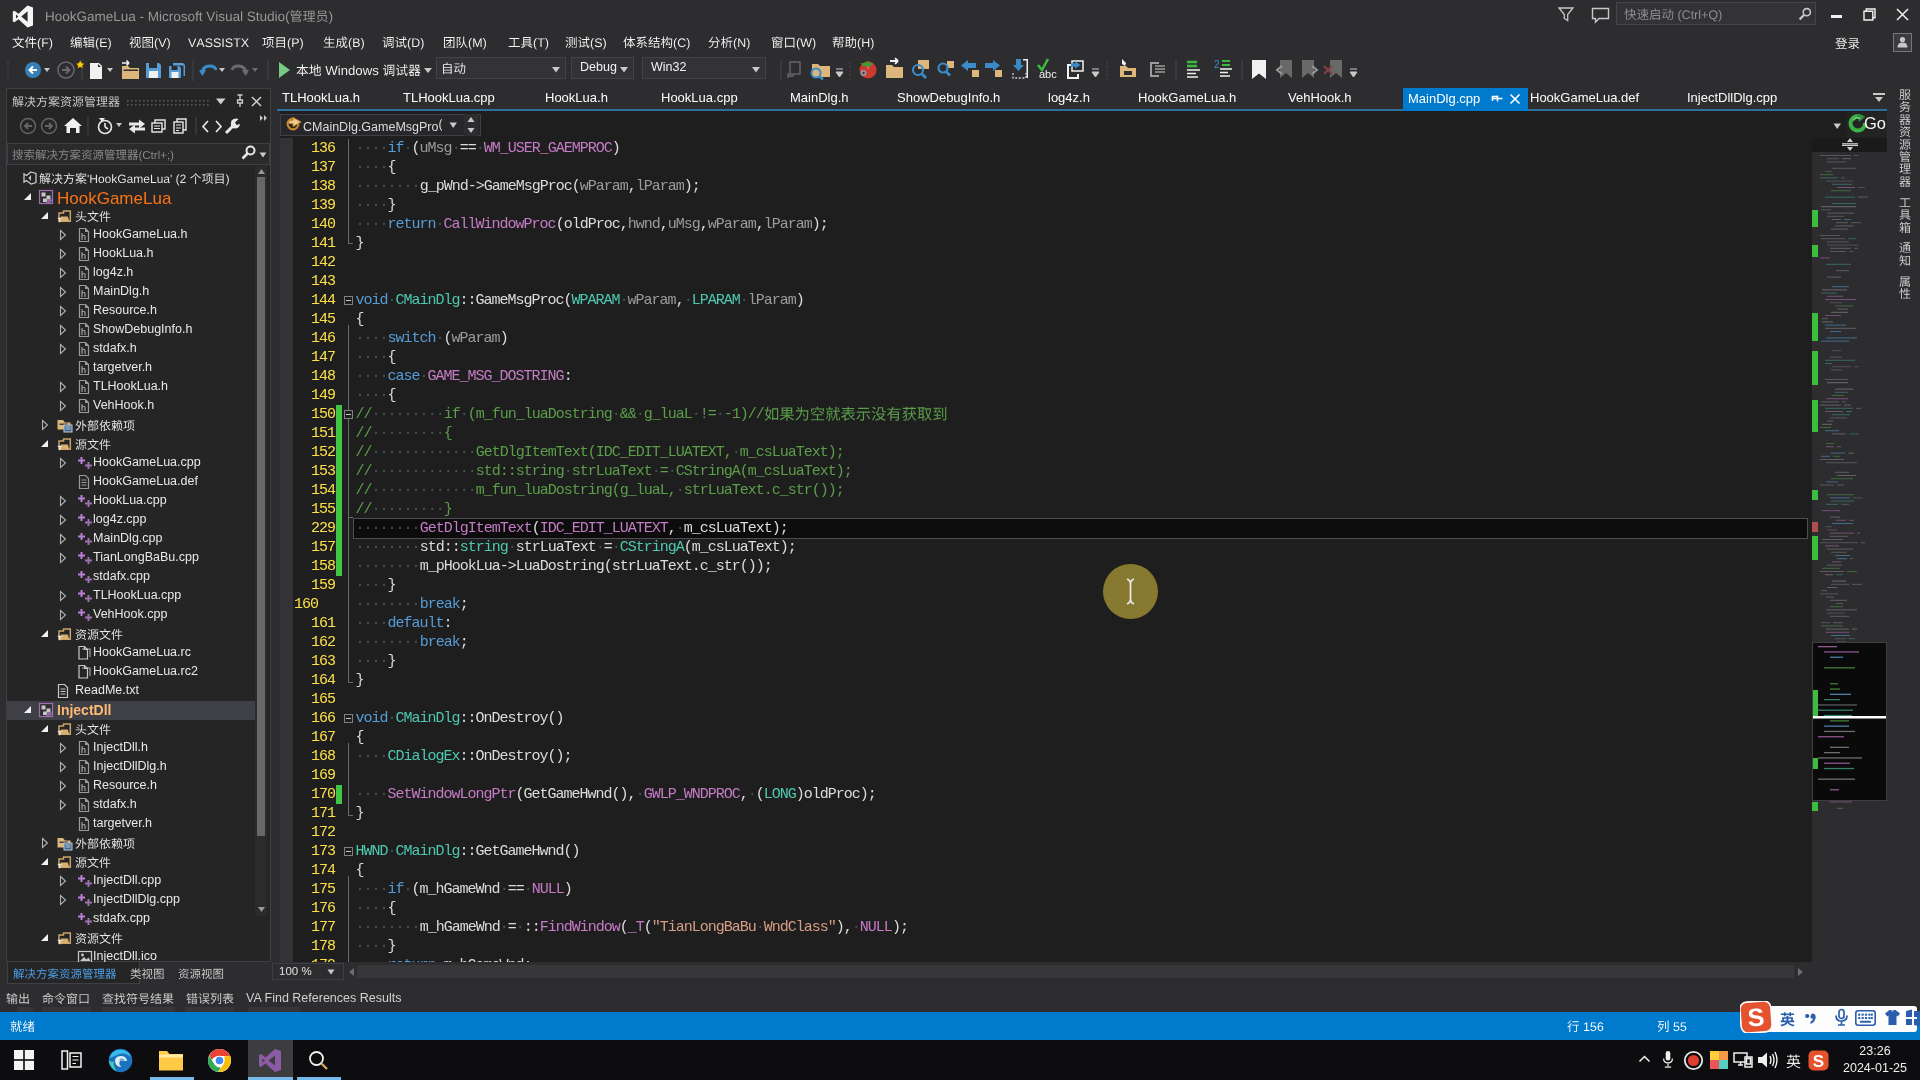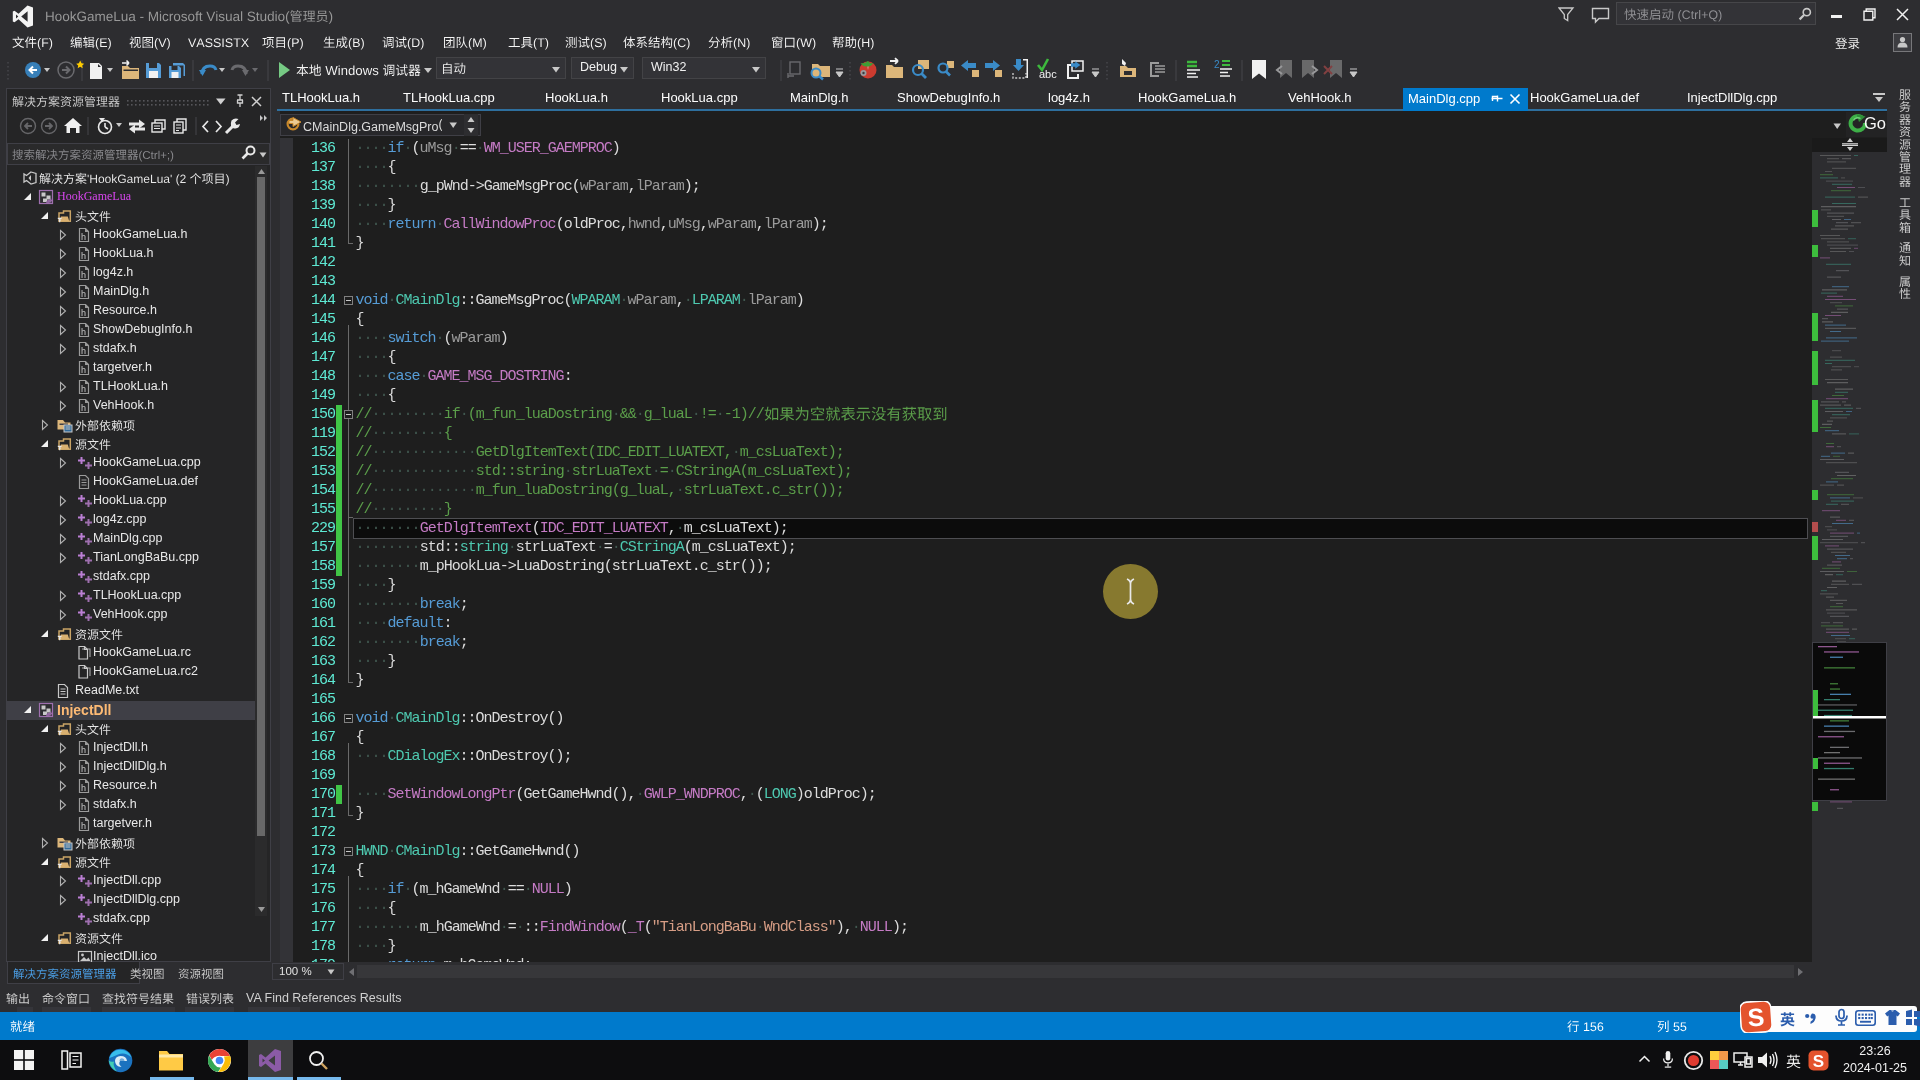--- a/index.html
+++ b/index.html
@@ -2,21 +2,21 @@
 <html><head><meta charset="utf-8"><title>HookGameLua - Microsoft Visual Studio</title>
 <style>
 *{margin:0;padding:0;box-sizing:border-box}
 html,body{width:1920px;height:1080px;overflow:hidden;background:#2d2d30;font-family:"Liberation Sans",sans-serif;}
 #root{position:relative;width:1804px;height:1080px}
 .abs{position:absolute}
 .code,.ln{font-family:"Liberation Mono",monospace;font-size:15px;letter-spacing:-1px;line-height:19px;white-space:pre}
 .codeline{position:absolute;height:19px}
 .k{color:#569cd6}.t{color:#4ec9b0}.m{color:#c57bc5}.c{color:#5b9e4a}.s{color:#d69d85}
 .n{color:#dcdcdc}.p{color:#9b9b9b}.w{color:#40584f}
-.ln{color:#5eead4;position:absolute;width:24px;text-align:left}
+.ln{color:#fde047;position:absolute;width:24px;text-align:left}
 .ui{font-size:12px;color:#f1f1f1}
 .tab{position:absolute;top:0;height:24px;line-height:24px;color:#fdfdfd;font-size:13px}
 </style></head>
 <body>
 <svg width="0" height="0" style="position:absolute">
     <defs>
       <path id="g0" d="M547 0V-319H175V0H82V-688H175V-397H547V-688H641V0Z"></path>
       <path id="g1" d="M514 -265Q514 -126 453 -58Q392 10 276 10Q160 10 101 -61Q42 -131 42 -265Q42 -538 279 -538Q400 -538 457 -471Q514 -405 514 -265ZM422 -265Q422 -374 389 -424Q357 -473 280 -473Q203 -473 169 -423Q134 -372 134 -265Q134 -160 168 -108Q202 -55 275 -55Q354 -55 388 -106Q422 -157 422 -265Z"></path>
       <path id="g2" d="M398 0 220 -241 155 -188V0H67V-725H155V-272L387 -528H490L276 -301L501 0Z"></path>
       <path id="g3" d="M50 -347Q50 -515 140 -606Q230 -698 393 -698Q507 -698 578 -660Q649 -621 688 -536L599 -510Q570 -568 518 -595Q467 -622 390 -622Q271 -622 208 -550Q145 -478 145 -347Q145 -217 212 -141Q279 -66 397 -66Q464 -66 523 -86Q581 -107 617 -142V-266H412V-344H703V-107Q648 -51 569 -21Q490 10 397 10Q289 10 211 -33Q133 -76 92 -157Q50 -238 50 -347Z"></path>
@@ -593,39 +593,39 @@
     <div class="ln" style="left:311px;top:328.5px">146</div>
     <div class="codeline code" style="left:355.5px;top:328.5px"><span class="w">·</span><span class="w">·</span><span class="w">·</span><span class="w">·</span><span class="k">switch</span><span class="w">·</span><span class="n">(</span><span class="p">wParam</span><span class="n">)</span></div>
     <div class="ln" style="left:311px;top:347.5px">147</div>
     <div class="codeline code" style="left:355.5px;top:347.5px"><span class="w">·</span><span class="w">·</span><span class="w">·</span><span class="w">·</span><span class="n">{</span></div>
     <div class="ln" style="left:311px;top:366.5px">148</div>
     <div class="codeline code" style="left:355.5px;top:366.5px"><span class="w">·</span><span class="w">·</span><span class="w">·</span><span class="w">·</span><span class="k">case</span><span class="w">·</span><span class="m">GAME_MSG_DOSTRING</span><span class="n">:</span></div>
     <div class="ln" style="left:311px;top:385.5px">149</div>
     <div class="codeline code" style="left:355.5px;top:385.5px"><span class="w">·</span><span class="w">·</span><span class="w">·</span><span class="w">·</span><span class="n">{</span></div>
     <div class="ln" style="left:311px;top:404.5px">150</div>
     <div class="codeline code" style="left:355.5px;top:404.5px"><span class="c">//</span><span class="w">·</span><span class="w">·</span><span class="w">·</span><span class="w">·</span><span class="w">·</span><span class="w">·</span><span class="w">·</span><span class="w">·</span><span class="w">·</span><span class="c">if</span><span class="w">·</span><span class="c">(m_fun_luaDostring</span><span class="w">·</span><span class="c">&amp;&amp;</span><span class="w">·</span><span class="c">g_luaL</span><span class="w">·</span><span class="c">!=</span><span class="w">·</span><span class="c">-1)//</span></div>
-    <div class="ln" style="left:311px;top:423.5px">119</div>
+    <div class="ln" style="left:311px;top:423.5px">151</div>
     <div class="codeline code" style="left:355.5px;top:423.5px"><span class="c">//</span><span class="w">·</span><span class="w">·</span><span class="w">·</span><span class="w">·</span><span class="w">·</span><span class="w">·</span><span class="w">·</span><span class="w">·</span><span class="w">·</span><span class="c">{</span></div>
     <div class="ln" style="left:311px;top:442.5px">152</div>
     <div class="codeline code" style="left:355.5px;top:442.5px"><span class="c">//</span><span class="w">·</span><span class="w">·</span><span class="w">·</span><span class="w">·</span><span class="w">·</span><span class="w">·</span><span class="w">·</span><span class="w">·</span><span class="w">·</span><span class="w">·</span><span class="w">·</span><span class="w">·</span><span class="w">·</span><span class="c">GetDlgItemText(IDC_EDIT_LUATEXT,</span><span class="w">·</span><span class="c">m_csLuaText);</span></div>
     <div class="ln" style="left:311px;top:461.5px">153</div>
     <div class="codeline code" style="left:355.5px;top:461.5px"><span class="c">//</span><span class="w">·</span><span class="w">·</span><span class="w">·</span><span class="w">·</span><span class="w">·</span><span class="w">·</span><span class="w">·</span><span class="w">·</span><span class="w">·</span><span class="w">·</span><span class="w">·</span><span class="w">·</span><span class="w">·</span><span class="c">std::string</span><span class="w">·</span><span class="c">strLuaText</span><span class="w">·</span><span class="c">=</span><span class="w">·</span><span class="c">CStringA(m_csLuaText);</span></div>
     <div class="ln" style="left:311px;top:480.5px">154</div>
     <div class="codeline code" style="left:355.5px;top:480.5px"><span class="c">//</span><span class="w">·</span><span class="w">·</span><span class="w">·</span><span class="w">·</span><span class="w">·</span><span class="w">·</span><span class="w">·</span><span class="w">·</span><span class="w">·</span><span class="w">·</span><span class="w">·</span><span class="w">·</span><span class="w">·</span><span class="c">m_fun_luaDostring(g_luaL,</span><span class="w">·</span><span class="c">strLuaText.c_str());</span></div>
     <div class="ln" style="left:311px;top:499.5px">155</div>
     <div class="codeline code" style="left:355.5px;top:499.5px"><span class="c">//</span><span class="w">·</span><span class="w">·</span><span class="w">·</span><span class="w">·</span><span class="w">·</span><span class="w">·</span><span class="w">·</span><span class="w">·</span><span class="w">·</span><span class="c">}</span></div>
     <div class="ln" style="left:311px;top:518.5px">229</div>
     <div class="codeline code" style="left:355.5px;top:518.5px"><span class="w">·</span><span class="w">·</span><span class="w">·</span><span class="w">·</span><span class="w">·</span><span class="w">·</span><span class="w">·</span><span class="w">·</span><span class="m">GetDlgItemText</span><span class="n">(</span><span class="m">IDC_EDIT_LUATEXT</span><span class="n">,</span><span class="w">·</span><span class="n">m_csLuaText);</span></div>
     <div class="ln" style="left:311px;top:537.5px">157</div>
     <div class="codeline code" style="left:355.5px;top:537.5px"><span class="w">·</span><span class="w">·</span><span class="w">·</span><span class="w">·</span><span class="w">·</span><span class="w">·</span><span class="w">·</span><span class="w">·</span><span class="n">std::</span><span class="t">string</span><span class="w">·</span><span class="n">strLuaText</span><span class="w">·</span><span class="n">=</span><span class="w">·</span><span class="t">CStringA</span><span class="n">(m_csLuaText);</span></div>
     <div class="ln" style="left:311px;top:556.5px">158</div>
     <div class="codeline code" style="left:355.5px;top:556.5px"><span class="w">·</span><span class="w">·</span><span class="w">·</span><span class="w">·</span><span class="w">·</span><span class="w">·</span><span class="w">·</span><span class="w">·</span><span class="n">m_pHookLua-&gt;LuaDostring(strLuaText.c_str());</span></div>
     <div class="ln" style="left:311px;top:575.5px">159</div>
     <div class="codeline code" style="left:355.5px;top:575.5px"><span class="w">·</span><span class="w">·</span><span class="w">·</span><span class="w">·</span><span class="n">}</span></div>
-    <div class="ln" style="left:311px;top:594.5px">160</div>
+    <div class="ln" style="left:294px;top:594.5px">160</div>
     <div class="codeline code" style="left:355.5px;top:594.5px"><span class="w">·</span><span class="w">·</span><span class="w">·</span><span class="w">·</span><span class="w">·</span><span class="w">·</span><span class="w">·</span><span class="w">·</span><span class="k">break</span><span class="n">;</span></div>
     <div class="ln" style="left:311px;top:613.5px">161</div>
     <div class="codeline code" style="left:355.5px;top:613.5px"><span class="w">·</span><span class="w">·</span><span class="w">·</span><span class="w">·</span><span class="k">default</span><span class="n">:</span></div>
     <div class="ln" style="left:311px;top:632.5px">162</div>
     <div class="codeline code" style="left:355.5px;top:632.5px"><span class="w">·</span><span class="w">·</span><span class="w">·</span><span class="w">·</span><span class="w">·</span><span class="w">·</span><span class="w">·</span><span class="w">·</span><span class="k">break</span><span class="n">;</span></div>
     <div class="ln" style="left:311px;top:651.5px">163</div>
     <div class="codeline code" style="left:355.5px;top:651.5px"><span class="w">·</span><span class="w">·</span><span class="w">·</span><span class="w">·</span><span class="n">}</span></div>
     <div class="ln" style="left:311px;top:670.5px">164</div>
     <div class="codeline code" style="left:355.5px;top:670.5px"><span class="n">}</span></div>
     <div class="ln" style="left:311px;top:689.5px">165</div>
@@ -854,21 +854,21 @@
     </svg>
     <svg class="abs" style="left:38px;top:189px" width="16" height="16" viewBox="0 0 16 16">
 <rect x="1.5" y="1.5" width="13" height="13" fill="#2d2d30" stroke="#9e6fae" stroke-width="1.2"></rect>
 <g fill="#c8c8c8">
         <rect x="3.5" y="3.5" width="4" height="4"></rect>
         <rect x="8.5" y="6.5" width="4" height="4"></rect>
         <rect x="5" y="9.5" width="4" height="3.5"></rect>
       </g>
 <path stroke="#9e6fae" stroke-width="1.6" d="M10 11 L10 15 M8 13 L12 13 M12.5 9.5 L12.5 13.5 M10.5 11.5 L14.5 11.5" opacity="0.9"></path>
     </svg>
-    <div class="abs" style="left:57px;top:188.5px;font-size:12px;font-weight:normal;color:#d946ef;font-family:Liberation Serif, serif">HookGameLua</div>
+    <div class="abs" style="left:57px;top:188.5px;font-size:17px;font-weight:normal;color:#f97316;font-family:Liberation Sans, sans-serif">HookGameLua</div>
     <svg class="abs" style="left:37px;top:208px" width="16" height="16" viewBox="0 0 16 16">
       <path fill="#f1f1f1" d="M11 4 L11 11 L4 11 Z"></path>
     </svg>
     <svg class="abs" style="left:56px;top:208px" width="17" height="16" viewBox="0 0 17 16">
 <path fill="none" stroke="#c9a466" stroke-width="1.5" d="M3 13.3 L3 5 L7.5 5 L7.5 3 L14.3 3 L14.3 13.3 Z"></path>
 <path fill="#d9b070" d="M5 8.5 L11.8 8.5 L13.3 13.3 L3.5 13.3 Z"></path>
 <path stroke="#e8e8e8" stroke-width="1.2" fill="none" d="M1.8 10.3 L5.6 10.3 M3.7 10.3 L3.7 14.2 M2.7 12.2 L4.7 12.2"></path>
     </svg>
     <svg style="position:absolute;left:75.0px;top:203.5px;" width="39" height="24" viewBox="0 -17 39 24">
       <use href="#g103" transform="translate(0.0 0.0) scale(0.01200)" fill="#e8e8e8"></use>

